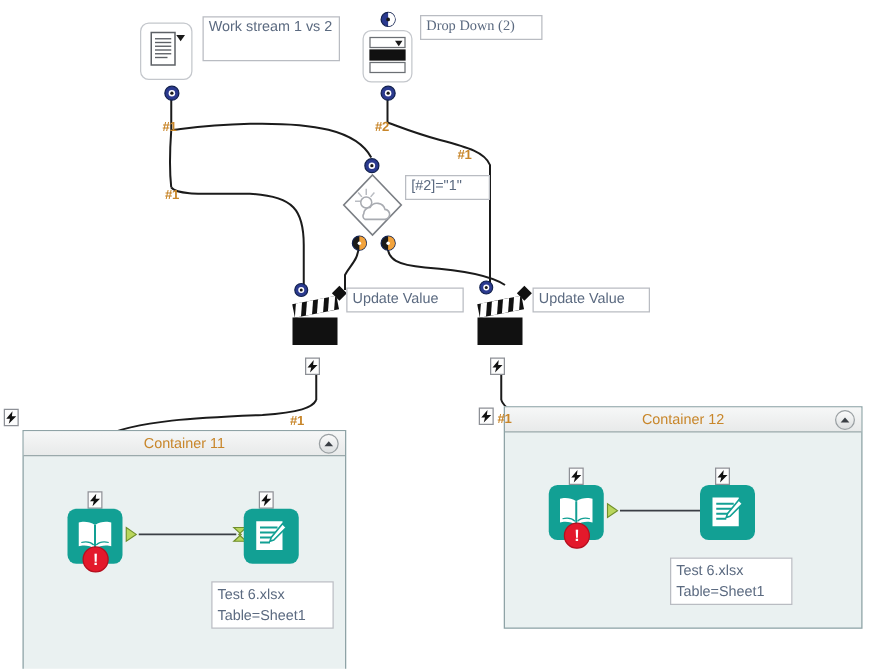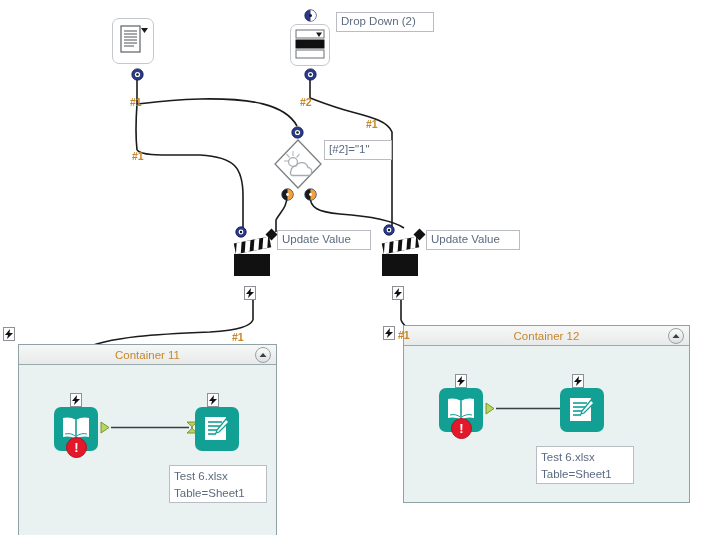--- a/index.html
+++ b/index.html
@@ -143,20 +143,21 @@
     </div>
 
     <div class="port" style="left:19px;top:50px;">
       <svg width="13" height="13" viewBox="0 0 13 13">
         <circle cx="6.5" cy="6.5" r="5.6" fill="#2b3a8f" stroke="#11204d" stroke-width="1"></circle>
         <circle cx="6.5" cy="6.5" r="2.6" fill="#ffffff"></circle>
         <circle cx="6.5" cy="6.5" r="1.3" fill="#1a1a1a"></circle>
       </svg>
     </div>
   </div>
+  <div class="label-box" style="left:162px;top:13px;width:110px;height:36px;">Work stream 1 vs 2</div>
 
   <div class="node" style="left:290px;top:20px;">
 
     <div class="port" style="left:14px;top:-11px;">
       <svg width="13" height="13" viewBox="0 0 13 13">
         <circle cx="6.5" cy="6.5" r="5.6" fill="#2b3a8f" stroke="#11204d" stroke-width="1"></circle>
         <path d="M6.5,1 A5.5,5.5 0 0,1 6.5,12 Z" fill="#ffffff"></path>
         <circle cx="6.5" cy="6.5" r="1.5" fill="#1a1a1a"></circle>
       </svg>
     </div>
@@ -170,21 +171,21 @@
     </div>
 
     <div class="port" style="left:14px;top:48px;">
       <svg width="13" height="13" viewBox="0 0 13 13">
         <circle cx="6.5" cy="6.5" r="5.6" fill="#2b3a8f" stroke="#11204d" stroke-width="1"></circle>
         <circle cx="6.5" cy="6.5" r="2.6" fill="#ffffff"></circle>
         <circle cx="6.5" cy="6.5" r="1.3" fill="#1a1a1a"></circle>
       </svg>
     </div>
   </div>
-  <div class="label-box" style="left:336px;top:12px;width:98px;height:20px;">Drop Down (2)</div>
+  <div class="label-box" style="left:336px;top:12px;width:98px;height:20px;font-family:Liberation Serif, serif;">Drop Down (2)</div>
 
   <div class="node" style="left:274px;top:126px;">
     <div class="port" style="left:17px;top:0px;">
       <svg width="13" height="13" viewBox="0 0 13 13">
         <circle cx="6.5" cy="6.5" r="5.6" fill="#2b3a8f" stroke="#11204d" stroke-width="1"></circle>
         <circle cx="6.5" cy="6.5" r="2.6" fill="#ffffff"></circle>
         <circle cx="6.5" cy="6.5" r="1.3" fill="#1a1a1a"></circle>
       </svg>
     </div>
     <svg width="50" height="54" viewBox="0 0 50 54" style="position:absolute;left:0;top:12px;">

